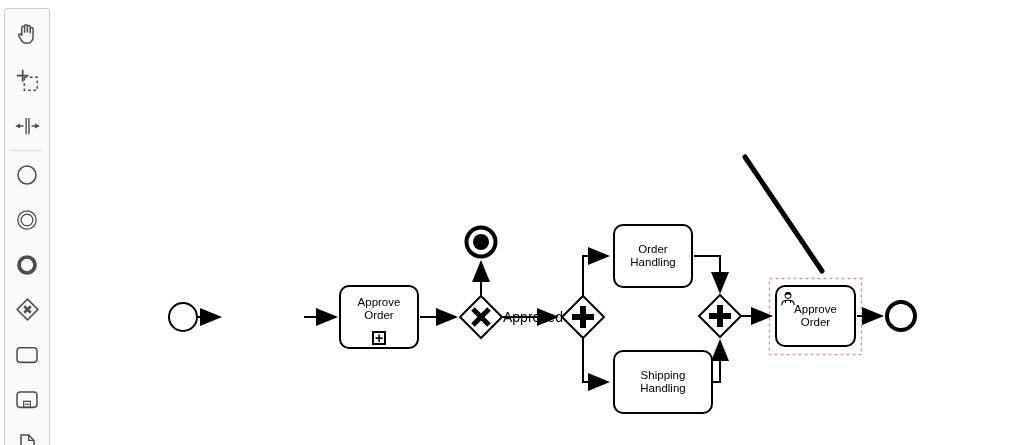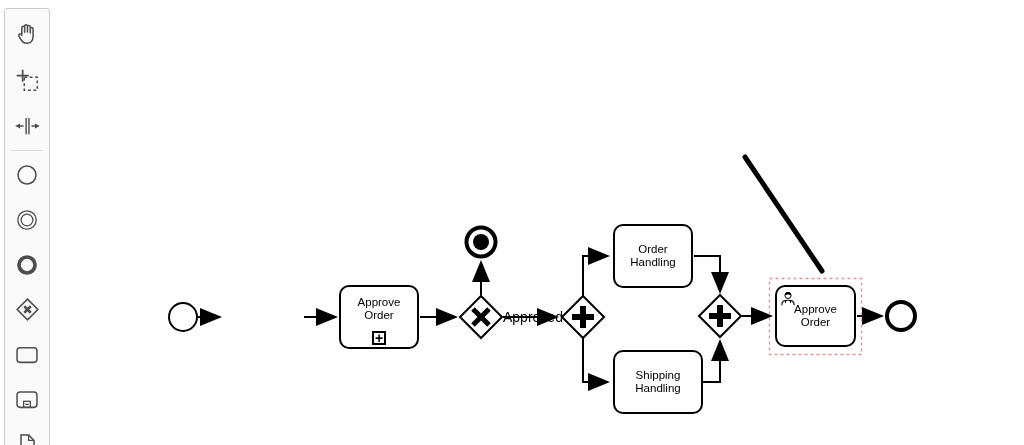--- a/index.html
+++ b/index.html
@@ -165,21 +165,21 @@
 
   <div class="task" style="left:339px; top:285px; width:80px; height:64px;">
     <div class="lbl" style="margin-bottom:17px;">Approve Order</div>
     <div class="sub-marker">+</div>
   </div>
 
   <div class="task" style="left:613px; top:224px; width:80px; height:64px;">
     <div class="lbl">Order Handling</div>
   </div>
 
-  <div class="task" style="left:613px; top:350px; width:90px; height:64px;">
+  <div class="task" style="left:613px; top:350px; width:100px; height:64px;">
     <div class="lbl">Shipping Handling</div>
   </div>
 
   <div class="task" style="left:775px; top:285px; width:81px; height:62px;">
     <svg class="user-icon" width="16" height="16" viewBox="0 0 16 16">
       <path d="M4.9 5.4 a3.1 3.1 0 0 1 6.2 0 q-3.1 -1.7 -6.2 0 z" fill="#000" stroke="none"></path>
       <circle cx="8" cy="5.4" r="3.1" fill="none" stroke="#000" stroke-width="1"></circle>
       <path d="M1.9 15.3 v-1.1 c0 -2.6 2.7 -3.9 6.1 -3.9 s6.1 1.3 6.1 3.9 v1.1" fill="none" stroke="#000" stroke-width="1.1"></path>
       <path d="M5.5 10.8 V13 M10.5 10.8 V13" fill="none" stroke="#000" stroke-width="1"></path>
     </svg>

